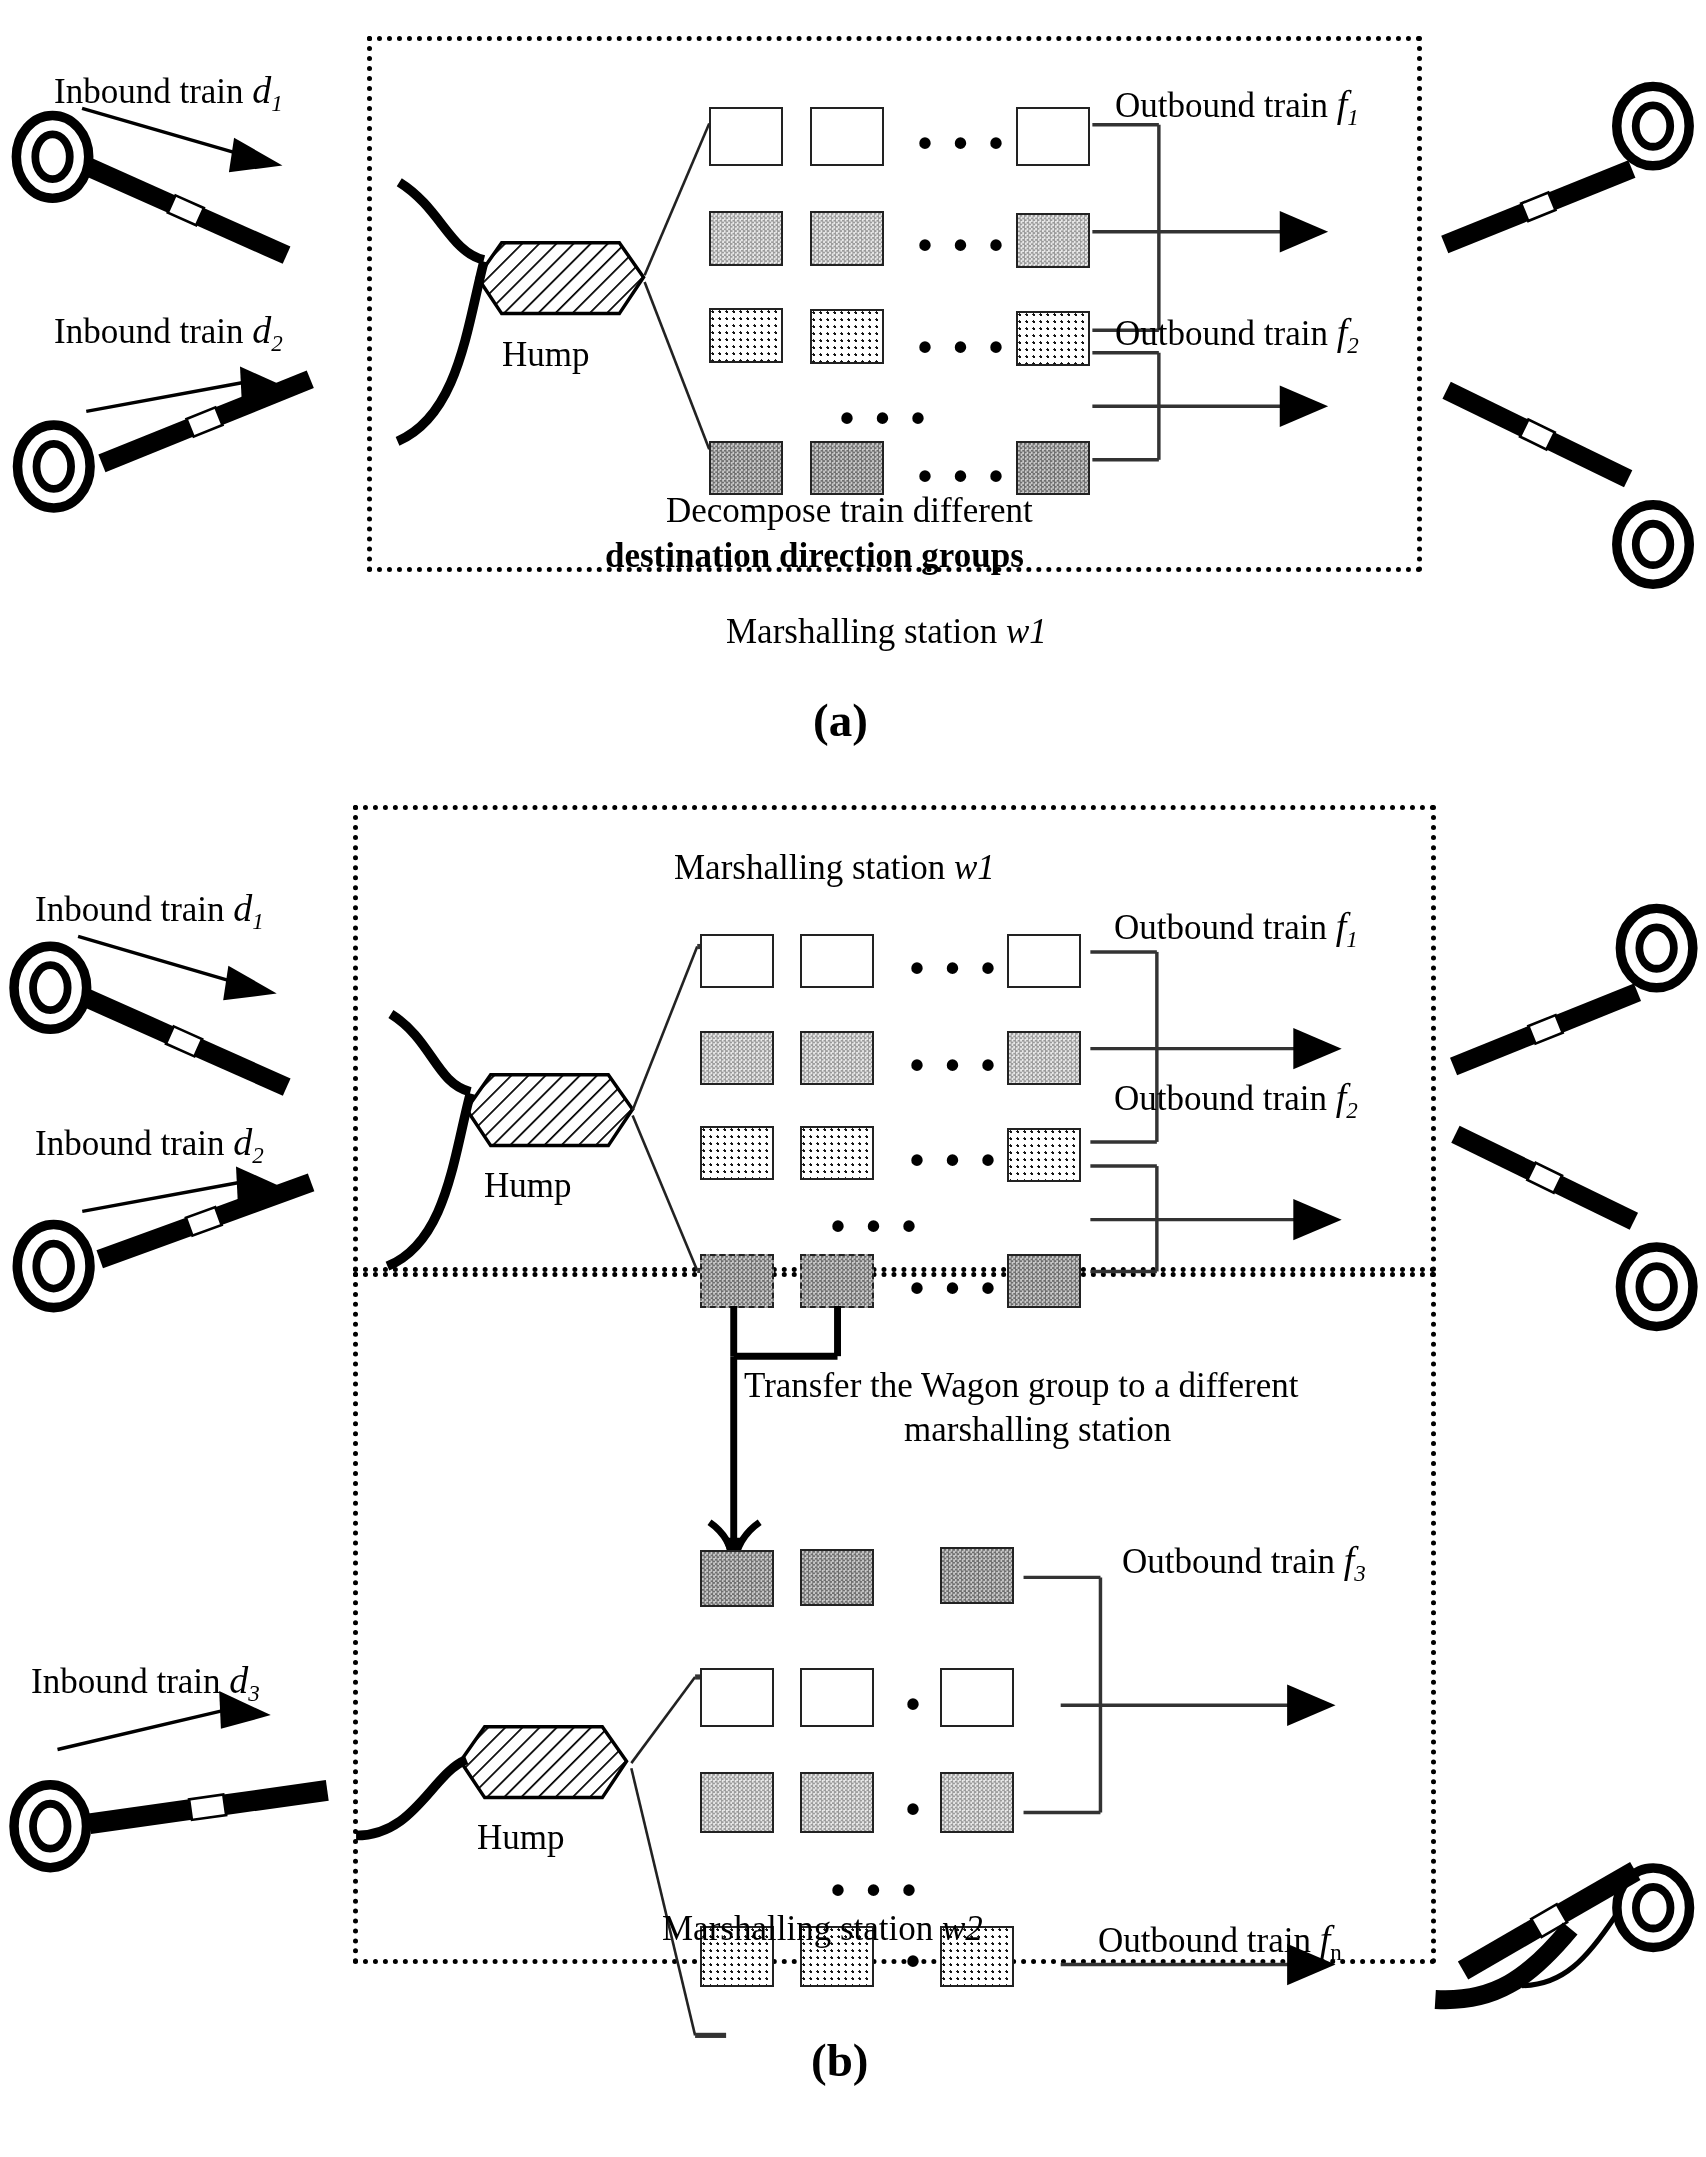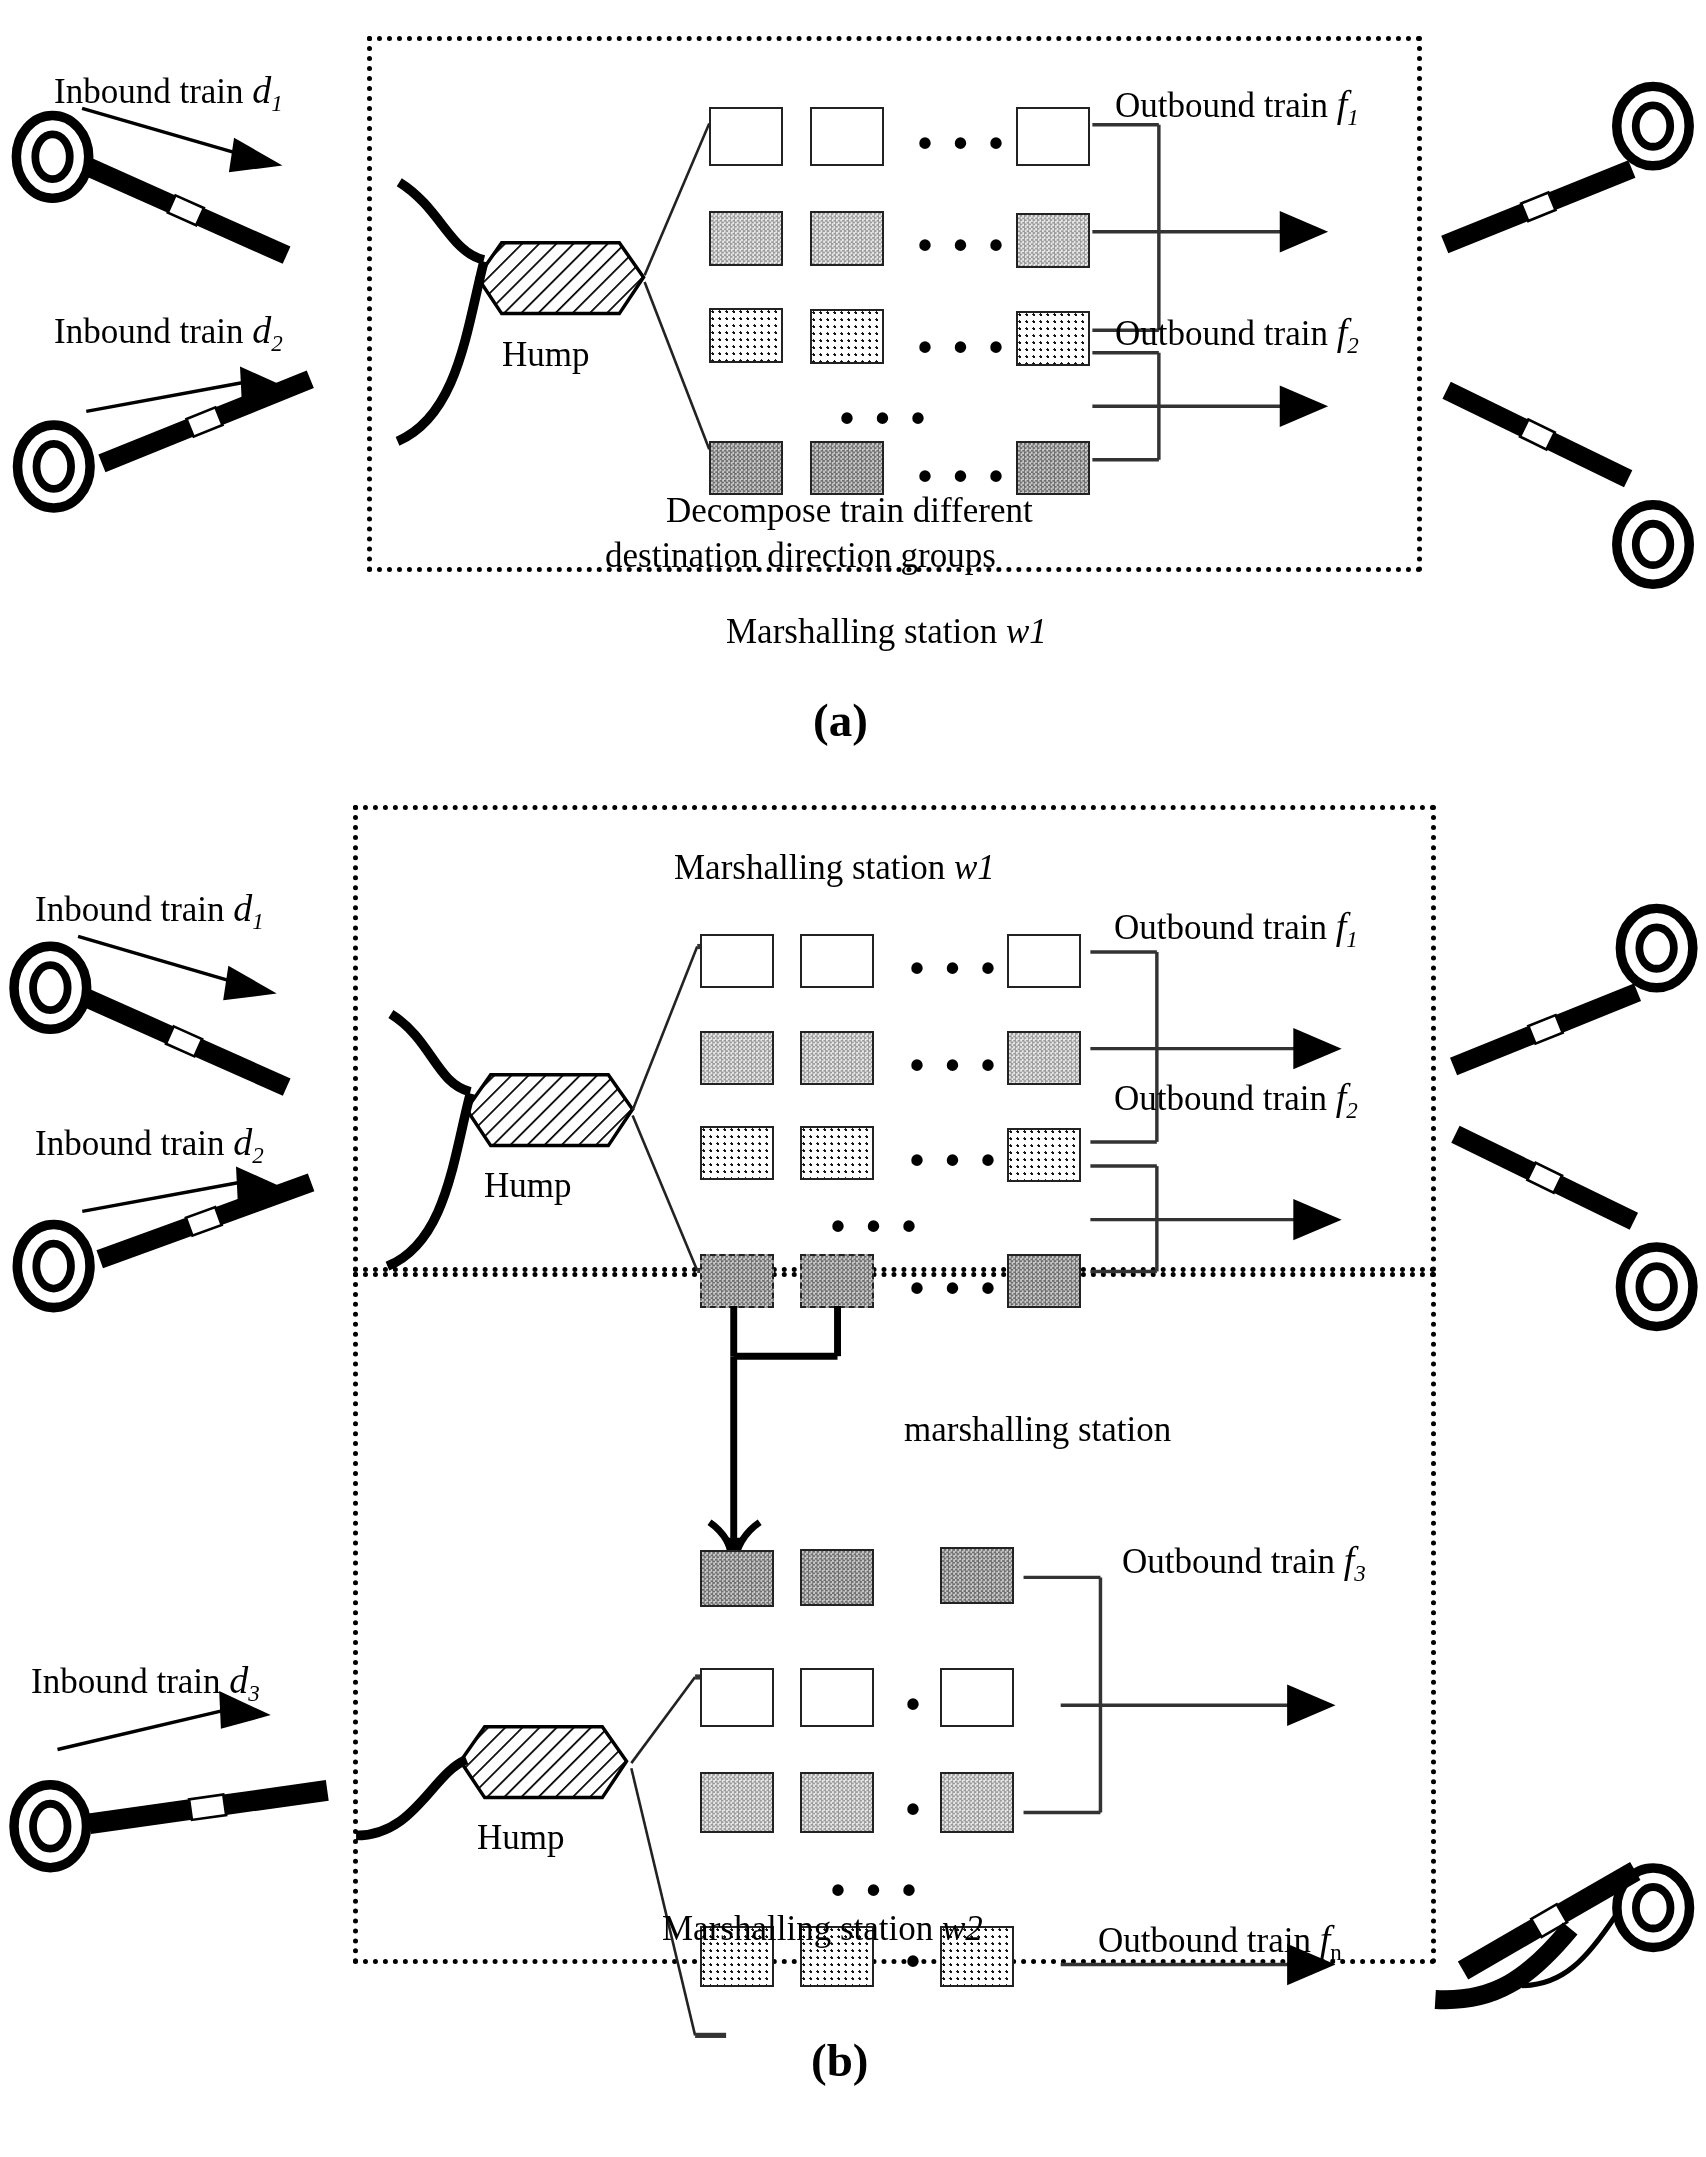--- a/index.html
+++ b/index.html
@@ -162,21 +162,21 @@
     <g transform="rotate(26 160 30)">
       <rect x="20" y="22" width="100" height="22" fill="#000"></rect>
       <rect x="120" y="22" width="34" height="22" fill="#fff" stroke="#000" stroke-width="3"></rect>
       <rect x="154" y="22" width="100" height="22" fill="#000"></rect>
     </g>
     <ellipse cx="272" cy="150" rx="42" ry="46" fill="none" stroke="#000" stroke-width="11"></ellipse>
     <ellipse cx="272" cy="150" rx="20" ry="24" fill="none" stroke="#000" stroke-width="9"></ellipse>
   </svg>
 
   <div class="abs lbl" style="left:666px;top:493px;">Decompose train different</div>
-  <div class="abs lbl" style="left:605px;top:538px;">destination direction groups</div>
+  <div class="abs lbl" style="left:605px;top:538px;font-weight:bold;">destination direction groups</div>
 
   <div class="abs lbl" style="left:726px;top:614px;">
     <span>Marshalling station </span><span class="it">w1</span>
   </div>
 
   <div class="abs panel-cap" style="left:813px;top:693px;">(a)</div>
 </div>
 
 <div class="abs" style="left:0;top:796px;width:1706px;height:1362px;">
 
@@ -310,20 +310,21 @@
 
   <svg style="left:692px;top:510px;width:208px;height:519px;" viewBox="0 0 240 600" width="208" height="519">
     <line x1="48" y1="0" x2="48" y2="58" stroke="#000" stroke-width="8"></line>
     <line x1="168" y1="0" x2="168" y2="58" stroke="#000" stroke-width="8"></line>
     <line x1="48" y1="58" x2="168" y2="58" stroke="#000" stroke-width="8"></line>
     <line x1="48" y1="58" x2="48" y2="290" stroke="#000" stroke-width="8"></line>
     <path d="M 20 250 Q 46 268 48 300 Q 52 268 78 250" stroke="#000" stroke-width="8" fill="none"></path>
     <polygon points="36,268 48,312 60,268" fill="#000"></polygon>
   </svg>
 
+  <div class="abs lbl" style="left:744px;top:572px;">Transfer the Wagon group to a different</div>
   <div class="abs lbl" style="left:904px;top:616px;">marshalling station</div>
 
   <div class="abs lbl" style="left:31px;top:865px;">
     <span>Inbound train </span><span class="it fsym">d</span><span class="sub">3</span>
   </div>
   <svg style="left:0;top:899px;width:432px;height:164px;" viewBox="0 0 500 190" width="432" height="164">
     <g transform="rotate(-8 240 128)">
       <rect x="102" y="118" width="118" height="24" fill="#000"></rect>
       <rect x="220" y="118" width="40" height="24" fill="#fff" stroke="#000" stroke-width="3"></rect>
       <rect x="260" y="118" width="120" height="24" fill="#000"></rect>

